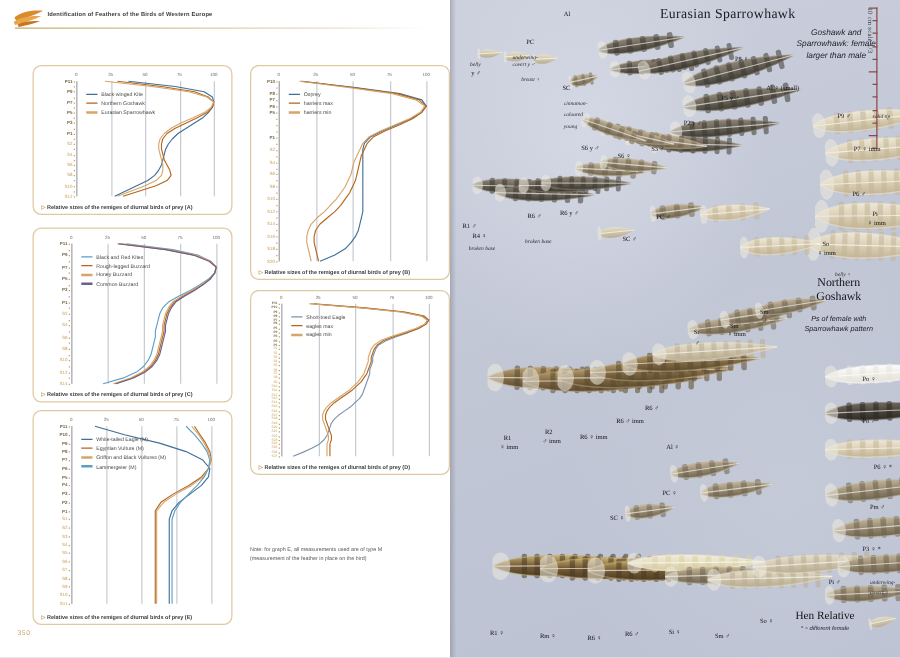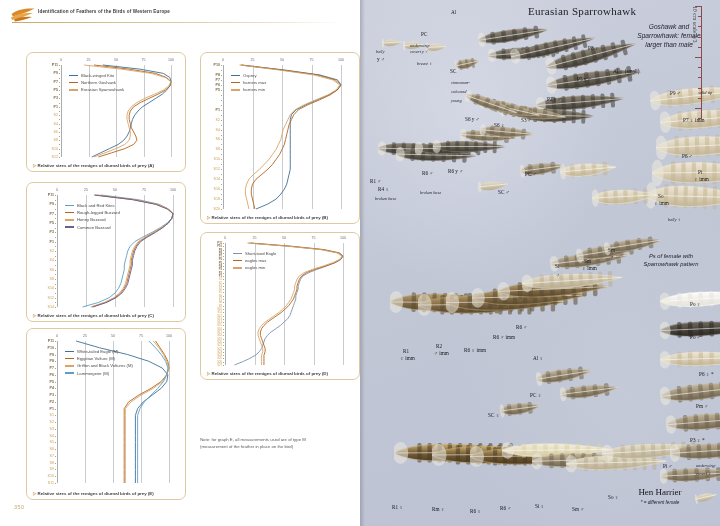--- a/index.html
+++ b/index.html
@@ -1564,25 +1564,29 @@
           <ellipse cx="1.1" cy="7.5" rx="1.3199999999999998" ry="4.95" fill="#eceadf" opacity="0.55"></ellipse>
         </svg>
       </div>
 
     <div class="plate-title t-main" style="left:168px;top:5px;">Eurasian Sparrowhawk</div>
     <div class="plate-title t-sub" style="left:263px;top:23px;width:92px;">
         <div>Goshawk and</div>
         <div>Sparrowhawk: female</div>
         <div>larger than male</div>
       </div>
+    <div class="plate-title t-species" style="left:268px;top:222px;width:86px;">
+        <div>Northern</div>
+        <div>Goshawk</div>
+      </div>
     <div class="plate-title t-species-note" style="left:265px;top:253px;width:92px;">
         <div>Ps of female with</div>
         <div>Sparrowhawk pattern</div>
       </div>
-    <div class="plate-title t-species" style="left:250px;top:487px;width:100px;font-size:9px;">Hen Harrier</div>
+    <div class="plate-title t-species" style="left:250px;top:487px;width:100px;font-size:9px;">Hen Relative</div>
     <div class="plate-title t-species-note" style="left:250px;top:500px;width:100px;font-size:4.6px;">* = different female</div>
 
     <div class="ruler">
       <div class="ruler-line"></div>
       <div class="ruler-lbl">10 cm scale 1/3</div>
       <div id="ruler-ticks">
           <div class="ruler-t" style="top: 0px; width: 7px;"></div>
           <div class="ruler-t" style="top: 10.2px; width: 4px;"></div>
           <div class="ruler-t" style="top: 20.4px; width: 4px;"></div>
           <div class="ruler-t" style="top: 30.6px; width: 4px;"></div>

